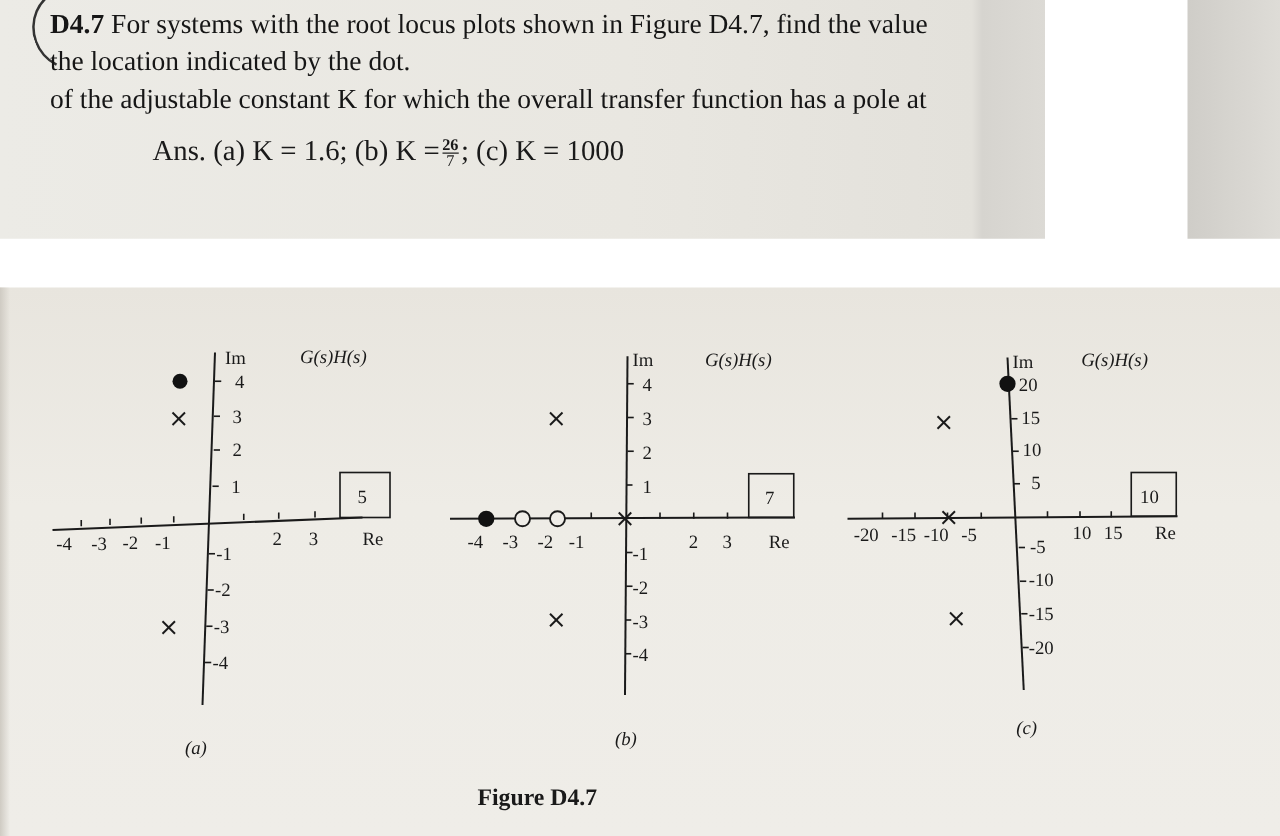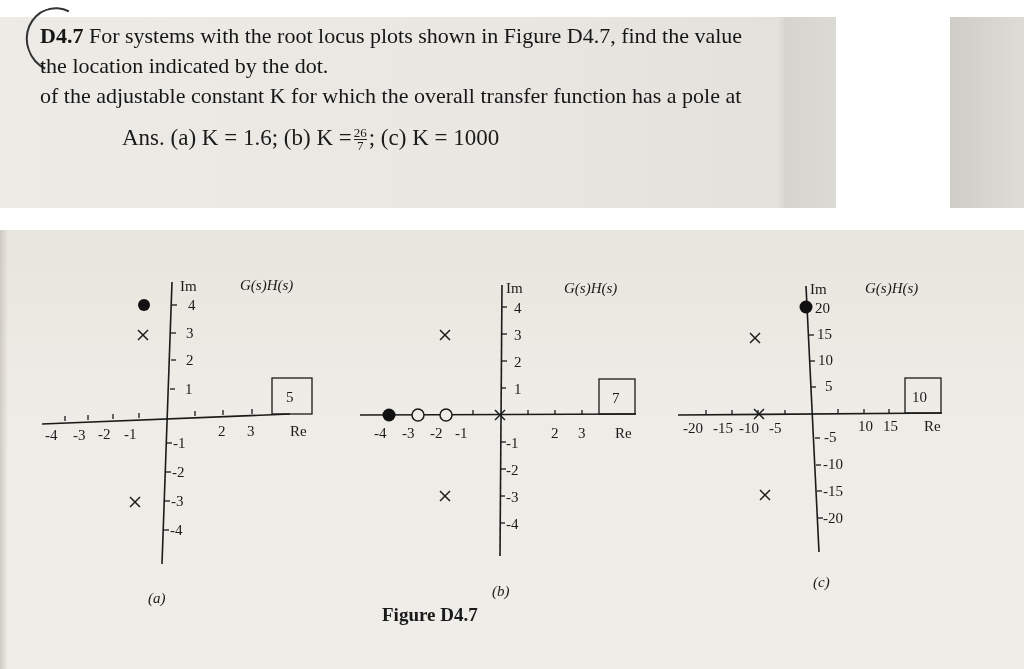--- a/index.html
+++ b/index.html
@@ -3,21 +3,21 @@
 <meta charset="utf-8">
 <style>
   html, body { margin: 0; padding: 0; }
   body {
     width: 1024px; height: 669px; position: relative; overflow: hidden;
     background: #ffffff;
     font-family: "Liberation Serif", "DejaVu Serif", serif;
     color: #1a1a1a;
   }
   .top-photo {
-    position: absolute; left: 0; top: 17px; width: 836px; height: 191px;
+    position: absolute; left: 0; top: 0; width: 836px; height: 191px;
     background: linear-gradient(90deg, #ecebe6 0%, #e9e7e1 60%, #e3e1db 93%, #d6d4cf 94%, #dcdad5 100%);
   }
   .top-photo .page-edge {
     position: absolute; left: 950px; top: 0; width: 74px; height: 191px;
     background: linear-gradient(90deg, #cfcdc8, #dedcd7);
   }
   .problem {
     position: absolute; left: 40px; top: 4px; width: 900px;
     font-size: 22px; line-height: 30px; color: #161616;
   }
@@ -28,33 +28,33 @@
     border: 2px solid #333; border-radius: 50%;
     border-right-color: transparent; border-bottom-color: transparent;
     transform: rotate(-20deg);
   }
   .ans {
     position: absolute; left: 122px; top: 108px; font-size: 23px; white-space: nowrap;
   }
   .ans b { font-weight: normal; }
   .frac { display: inline-block; vertical-align: middle; text-align: center; font-size: 13px; line-height: 12px; margin: 0 2px; }
   .frac span { display: block; }
-  .frac .n { border-bottom: 1px solid #222; }
+  .frac .n { border-bottom: 1px solid #222; font-weight: bold; }
 
   .bottom-photo {
     position: absolute; left: 0; top: 230px; width: 1024px; height: 439px;
     background: linear-gradient(180deg, #e8e5de 0%, #eeece6 40%, #efede8 100%);
   }
   .bottom-photo .shadow-left {
     position: absolute; left: 0; top: 0; width: 8px; height: 439px;
     background: linear-gradient(90deg, #cfcbc3, transparent);
   }
   svg.plots { position: absolute; left: 0; top: 0; }
   .fig-caption {
-    position: absolute; left: 382px; top: 604px; font-size: 19px; font-weight: bold; white-space: nowrap;
+    position: absolute; left: 382px; top: 628px; font-size: 19px; font-weight: bold; white-space: nowrap;
   }
 </style>
 </head>
 <body>
 
 <div class="top-photo">
   <div class="page-edge"></div>
   <div class="circle-mark"></div>
   <div class="problem">
     <div class="line">

